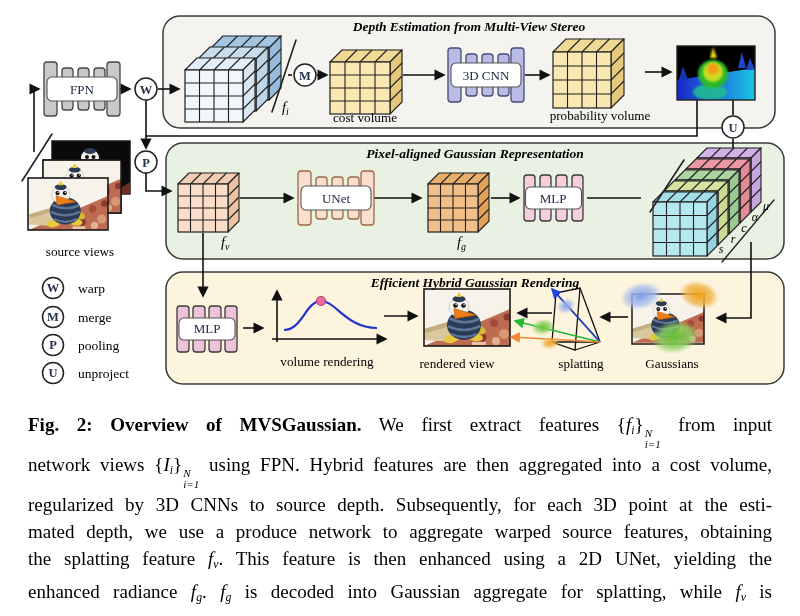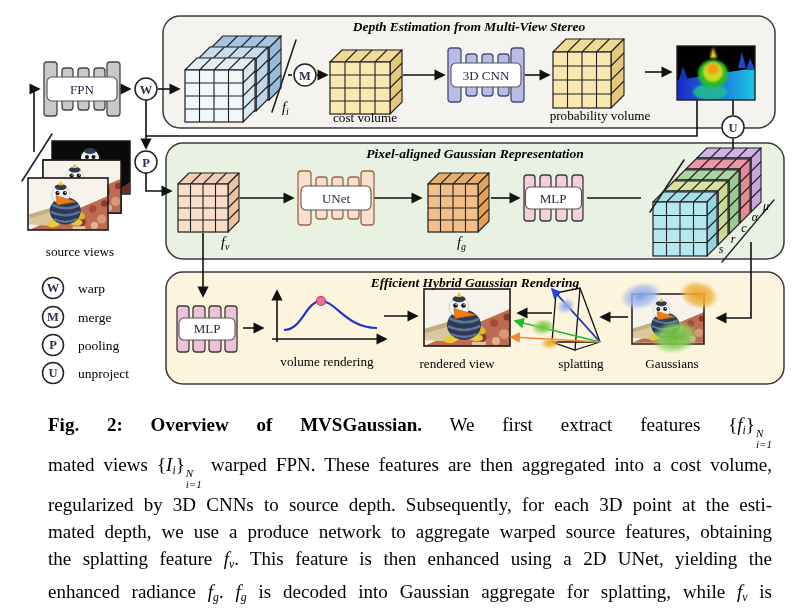--- a/index.html
+++ b/index.html
@@ -10,21 +10,21 @@
   .t-title{font-weight:bold;font-style:italic;font-size:13.5px;fill:#000;}
   .t-label{font-size:13.2px;fill:#000;}
   .t-leg{font-size:13.5px;fill:#000;}
   .t-op{font-size:12.5px;fill:#26324e;font-weight:bold;}
   .t-blk{font-size:13px;fill:#1c2540;}
   .t-math{font-style:italic;font-size:14.5px;fill:#000;}
   .t-msub{font-style:italic;font-size:10px;fill:#000;}
   .t-gp{font-style:italic;font-size:12px;fill:#000;}
   .caption{position:absolute;left:0;top:403px;width:800px;padding:8px 28px 0 28px;box-sizing:border-box;
            font-size:19px;line-height:27.2px;color:#000;}
-  .cap-line{text-align:justify;text-align-last:justify;white-space:normal;margin-left:20px;}
+  .cap-line{text-align:justify;text-align-last:justify;white-space:normal;}
   .cb{font-weight:bold;}
   .cm{font-style:italic;}
   .cms{font-style:italic;font-size:0.62em;vertical-align:-0.25em;}
   .ss{display:inline-flex;flex-direction:column;align-items:flex-start;font-size:0.58em;
       line-height:1.05;vertical-align:-0.52em;font-style:italic;margin-left:1px;}
 </style>
 </head>
 <body>
 
 <div class="page">
@@ -506,24 +506,24 @@
     <text x="755" y="221" text-anchor="middle" class="t-gp">α</text>
     <text x="766" y="210" text-anchor="middle" class="t-gp">μ</text>
   </g>
 </svg>
 </div>
 
 <div class="caption" id="caption">
       <div class="cap-line"><span class="cb">Fig. 2: Overview of MVSGaussian.</span><span> We first extract features {</span><span class="cm">f</span><span class="cms">i</span><span>}</span><span class="ss">
           <span>N</span>
           <span>i=1</span>
-        </span></div>
-      <div class="cap-line"><span>mated views {</span><span class="cm">I</span><span class="cms">i</span><span>}</span><span class="ss">
+        </span><span> from input</span></div>
+      <div class="cap-line"><span>network views {</span><span class="cm">I</span><span class="cms">i</span><span>}</span><span class="ss">
           <span>N</span>
           <span>i=1</span>
-        </span><span> warped FPN. These features are then aggregated into a cost volume,</span></div>
+        </span><span> using FPN. Hybrid features are then aggregated into a cost volume,</span></div>
       <div class="cap-line"><span>regularized by 3D CNNs to source depth. Subsequently, for each 3D point at the esti-</span></div>
       <div class="cap-line"><span>mated depth, we use a produce network to aggregate warped source features, obtaining</span></div>
       <div class="cap-line"><span>the splatting feature </span><span class="cm">f</span><span class="cms">v</span><span>. This feature is then enhanced using a 2D UNet, yielding the</span></div>
       <div class="cap-line"><span>enhanced radiance </span><span class="cm">f</span><span class="cms">g</span><span>. </span><span class="cm">f</span><span class="cms">g</span><span> is decoded into Gaussian aggregate for splatting, while </span><span class="cm">f</span><span class="cms">v</span><span> is</span></div>
       <div class="cap-line"><span>decoded into volume density and radiance for depth-aware volume rendering. Finally,</span></div>
     </div>
 </div>
 
 </body></html>

